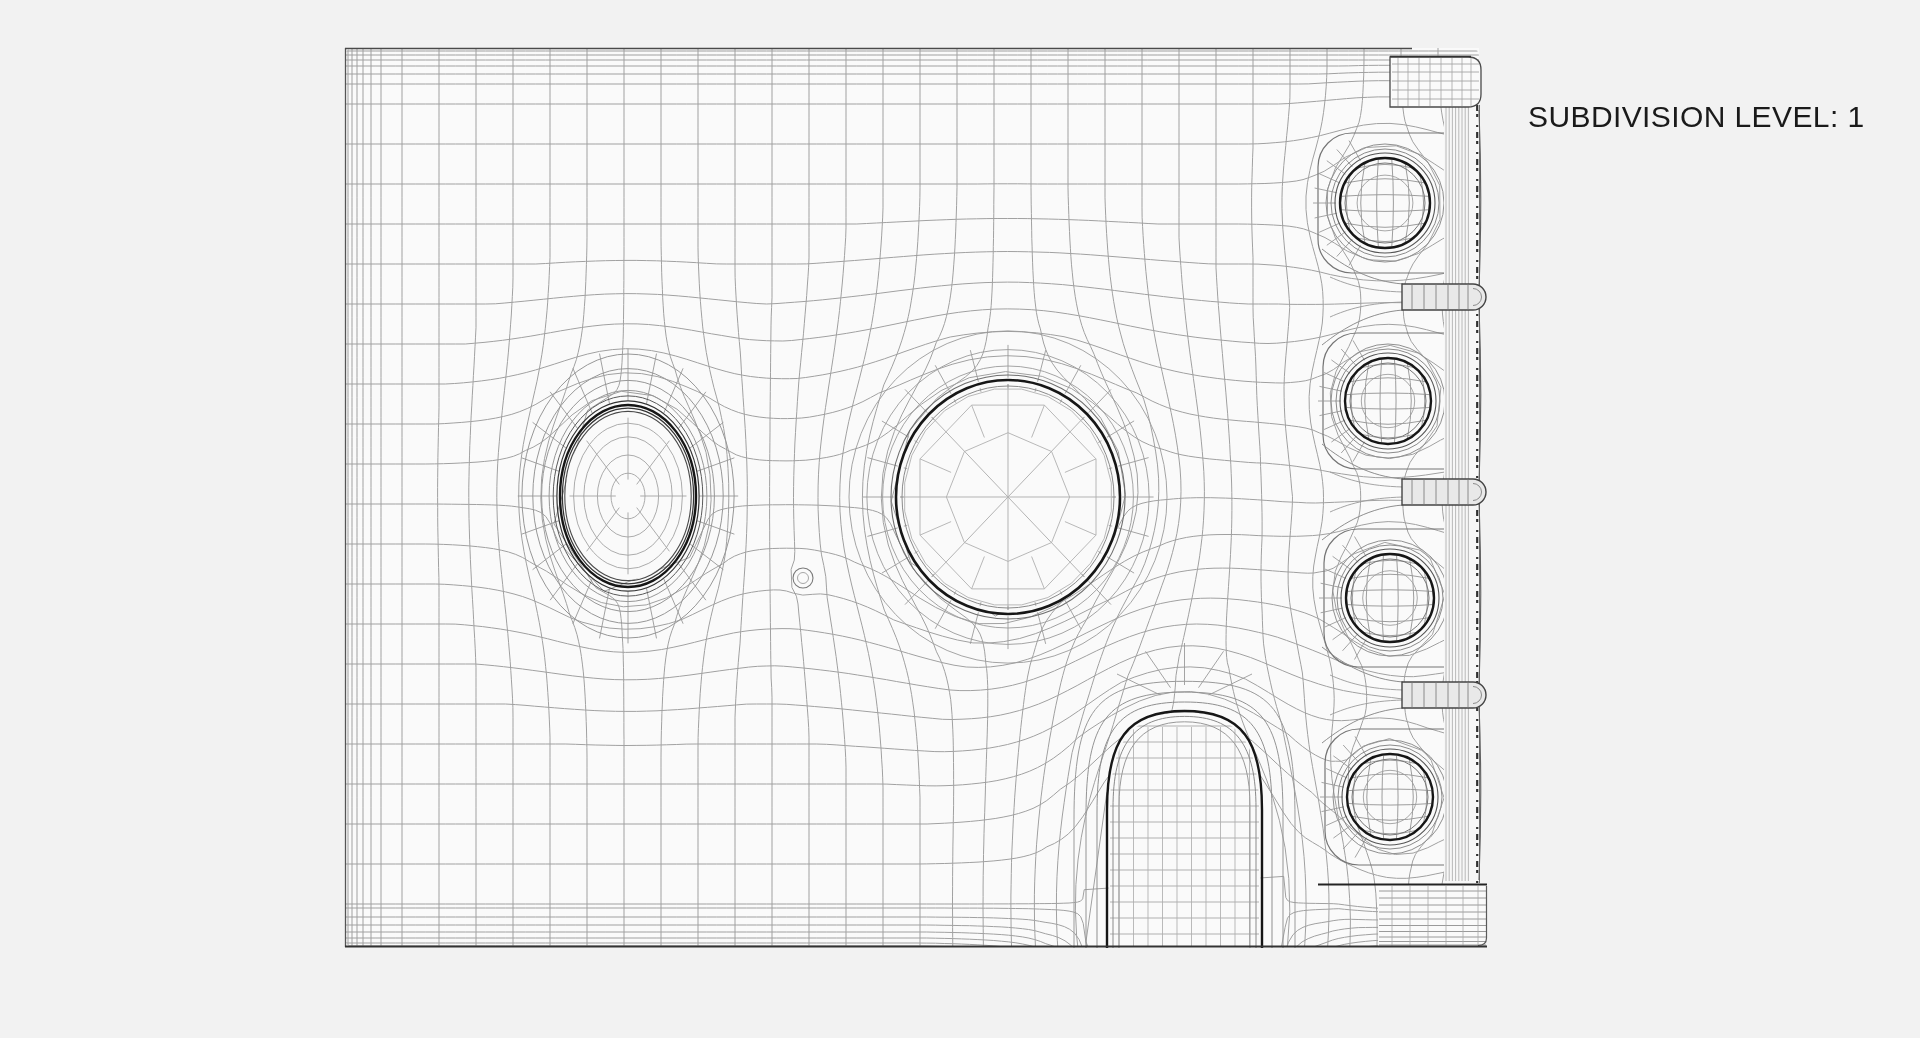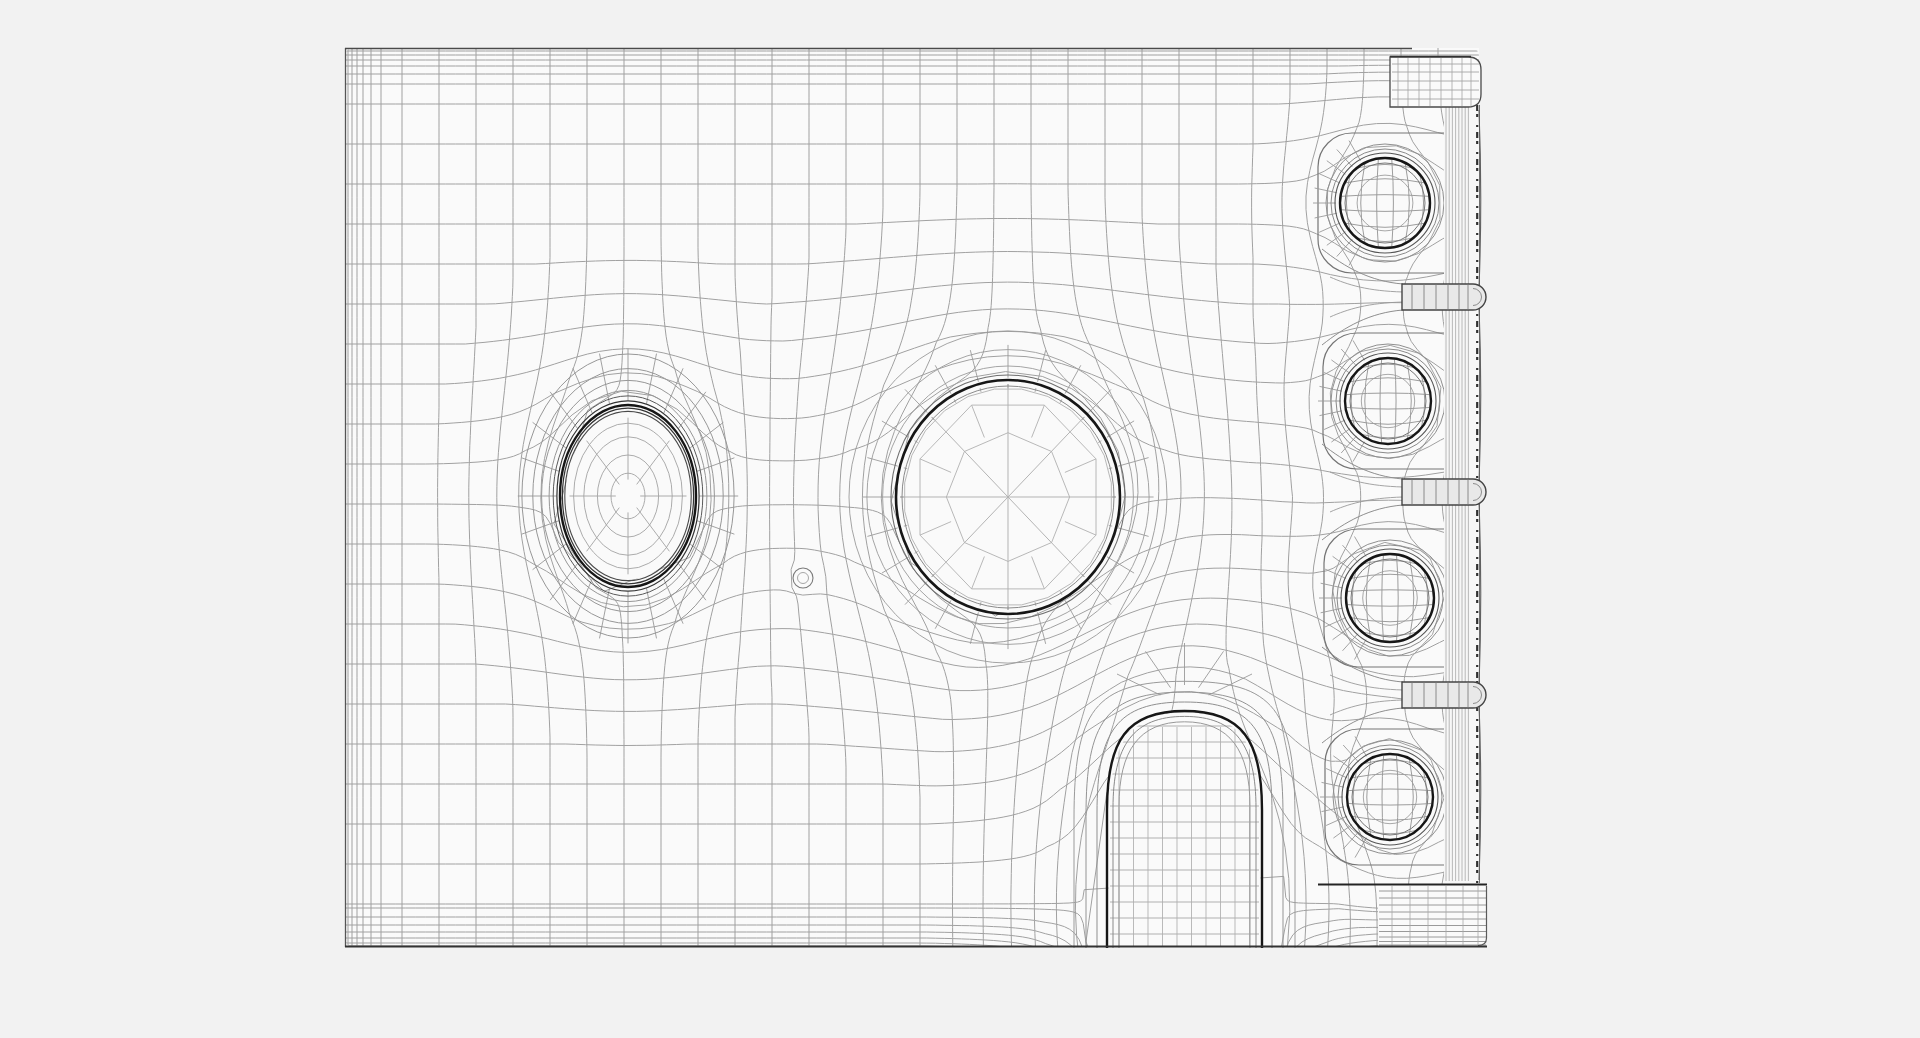--- a/index.html
+++ b/index.html
@@ -468,13 +468,14 @@
       <path d="M1428,886L1428,946" fill="none" stroke="#a8a8a8" stroke-width="0.8"></path>
       <path d="M1446,886L1446,946" fill="none" stroke="#a8a8a8" stroke-width="0.8"></path>
       <path d="M1463,886L1463,946" fill="none" stroke="#a8a8a8" stroke-width="0.8"></path>
       <path d="M1478,886L1478,946" fill="none" stroke="#a8a8a8" stroke-width="0.8"></path>
       <path d="M1318,884.5L1487,884.5" fill="none" stroke="#242424" stroke-width="2.2"></path>
       <path d="M1486.5,886V938Q1486.5,945.5 1478,945.5" fill="none" stroke="#5a5a5a" stroke-width="1.2"></path>
       <path d="M345.5,48L345.5,947" fill="none" stroke="#555555" stroke-width="1.3"></path>
       <path d="M345,48.5L1412,48.5" fill="none" stroke="#4a4a4a" stroke-width="1.5"></path>
       <path d="M345,946.5L1487,946.5" fill="none" stroke="#333333" stroke-width="1.8"></path>
     </svg>
+  <div class="caption" style="color: rgb(26, 26, 26);">SUBDIVISION LEVEL: 1</div>
 </div>
 
 </body></html>

